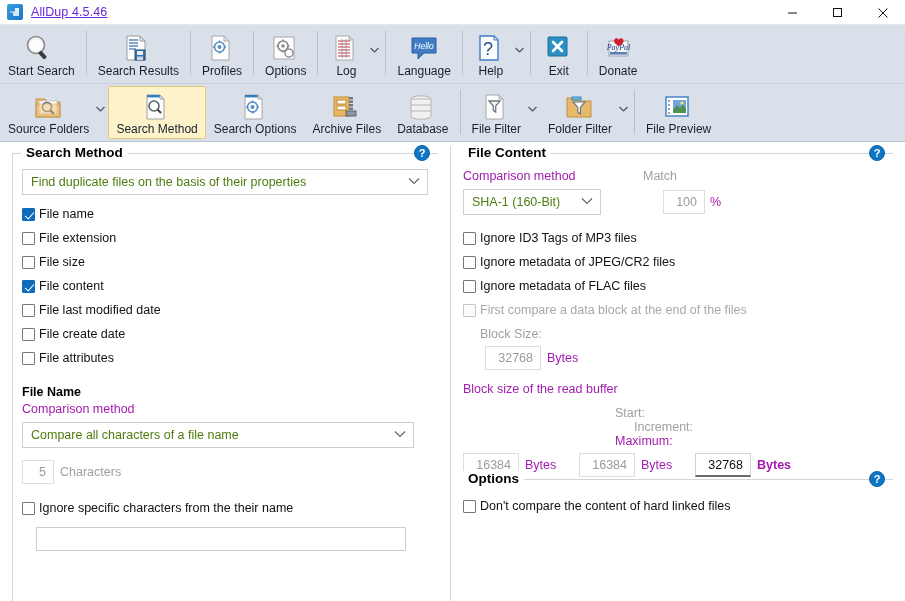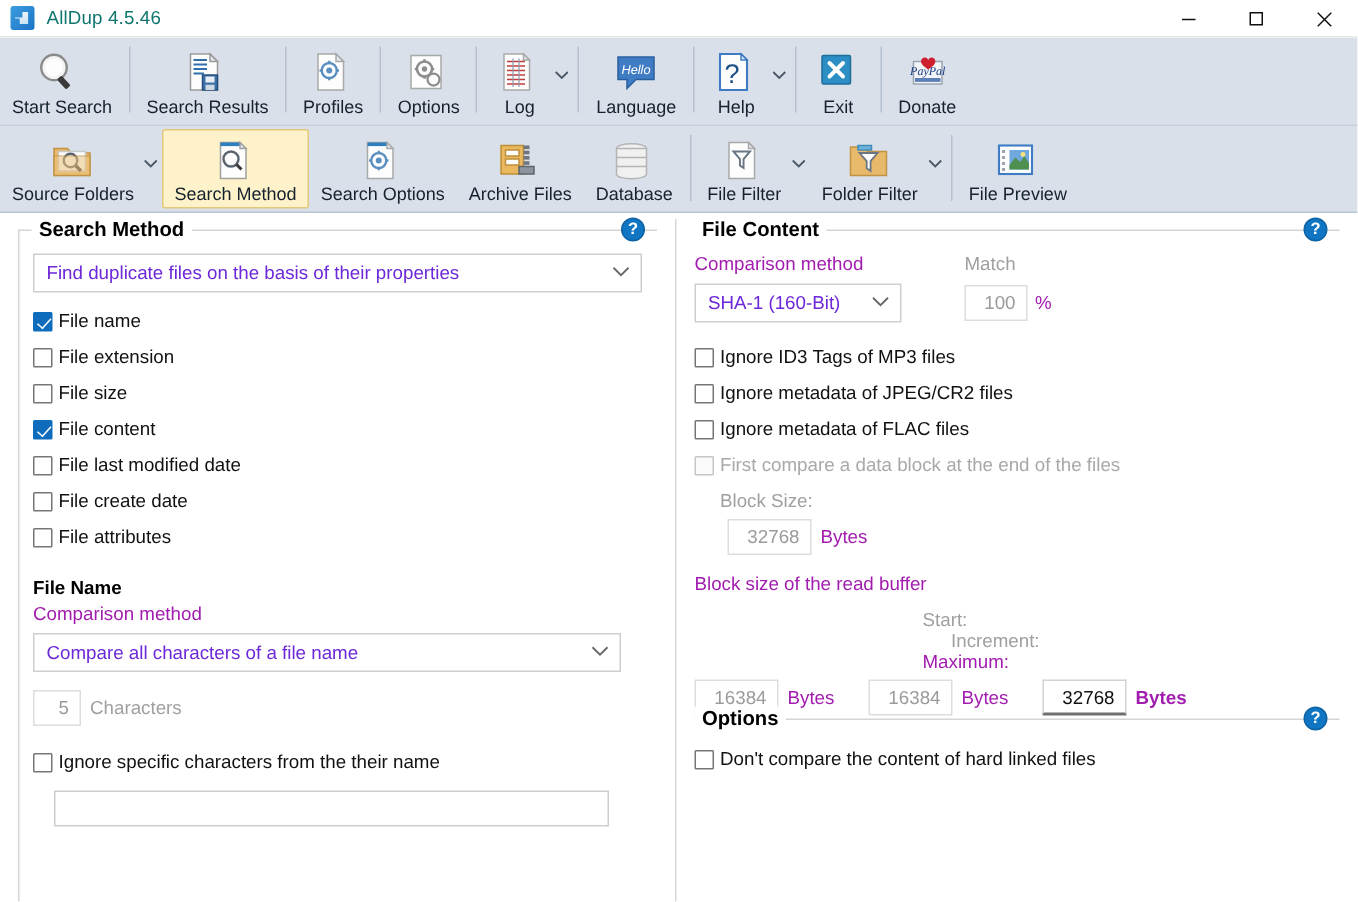--- a/index.html
+++ b/index.html
@@ -34,22 +34,23 @@
     content: "";
     position: absolute;
     left: 3px; top: 4px;
     width: 9px; height: 8px;
     background: linear-gradient(160deg, #ffffff 0%, #cfe7fa 100%);
     clip-path: polygon(0% 55%, 35% 55%, 35% 100%, 100% 100%, 100% 0%, 55% 0%, 55% 45%, 0% 45%);
     opacity: .95;
   }
   #app-title {
     font-size: 12.5px;
-    color: #0f766e;
+    color: #6d28d9;
     letter-spacing: .1px;
+    text-decoration: underline;
   }
   .winbtns { position: absolute; right: 0; top: 0; height: 25px; display: flex; }
   .winbtn {
     width: 45px; height: 25px;
     display: flex; align-items: center; justify-content: center;
     font-size: 13px; color: #111; background: transparent;
     line-height: 1;
   }
   .winbtn svg { display: block; }
 
@@ -161,21 +162,21 @@
   .gbody { padding: 16px 10px 6px 10px; }
 
   
   .combo {
     height: 26px;
     border: 1px solid #cfcfcf;
     background: #fff;
     display: flex; align-items: center;
     padding: 0 4px 0 8px;
     font-size: 12.5px;
-    color: #6d28d9;
+    color: #4d7c0f;
     position: relative;
   }
   .combo .ctext { flex: 1; white-space: nowrap; overflow: hidden; }
   .combo .carr { color: #555; font-size: 9px; padding-right: 3px; }
 
   .cbrow {
     display: flex; align-items: center;
     height: 22px;
     margin: 0 0 2px 0;
   }
@@ -646,21 +647,21 @@
 
       <div class="gbody" style="padding-left:0;">
 
         <div class="inline" style="gap:48px;">
           <div class="lbl-plain" style="width:132px;">Comparison method</div>
           <div class="lbl-dim">Match</div>
         </div>
 
         <div style="height:6px"></div>
 
-        <div class="inline" style="gap:42px;">
+        <div class="inline" style="gap:62px;">
           <div class="combo" style="width:138px;">
             <div class="ctext">SHA-1 (160-Bit)</div>
             <div class="carr">
               <svg width="12" height="8" viewBox="0 0 12 8">
                   <path d="M1 1.5 L6 6.5 L11 1.5" fill="none" stroke="#666" stroke-width="1.2"></path>
                 </svg>
             </div>
           </div>
           <div class="inline" style="gap:5px;">
             <div class="numfield dim" style="width:42px;">100</div>

